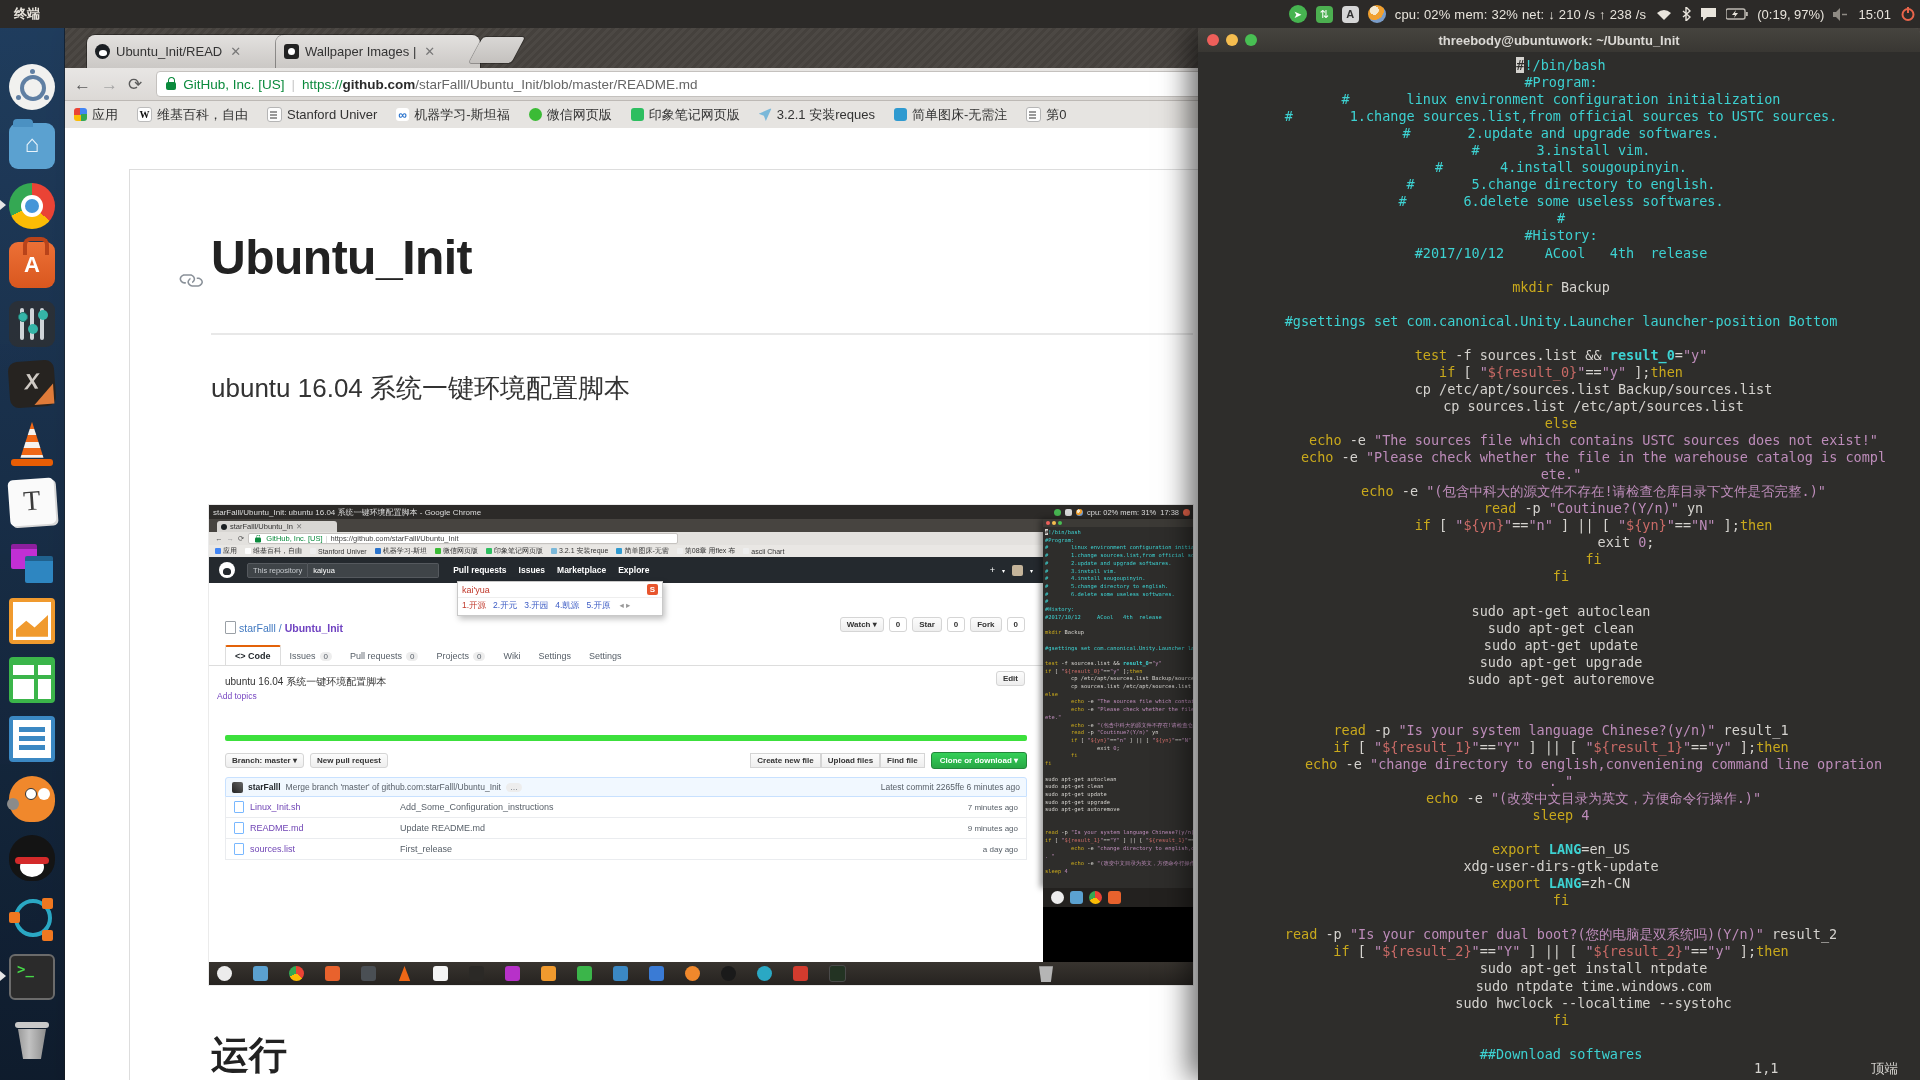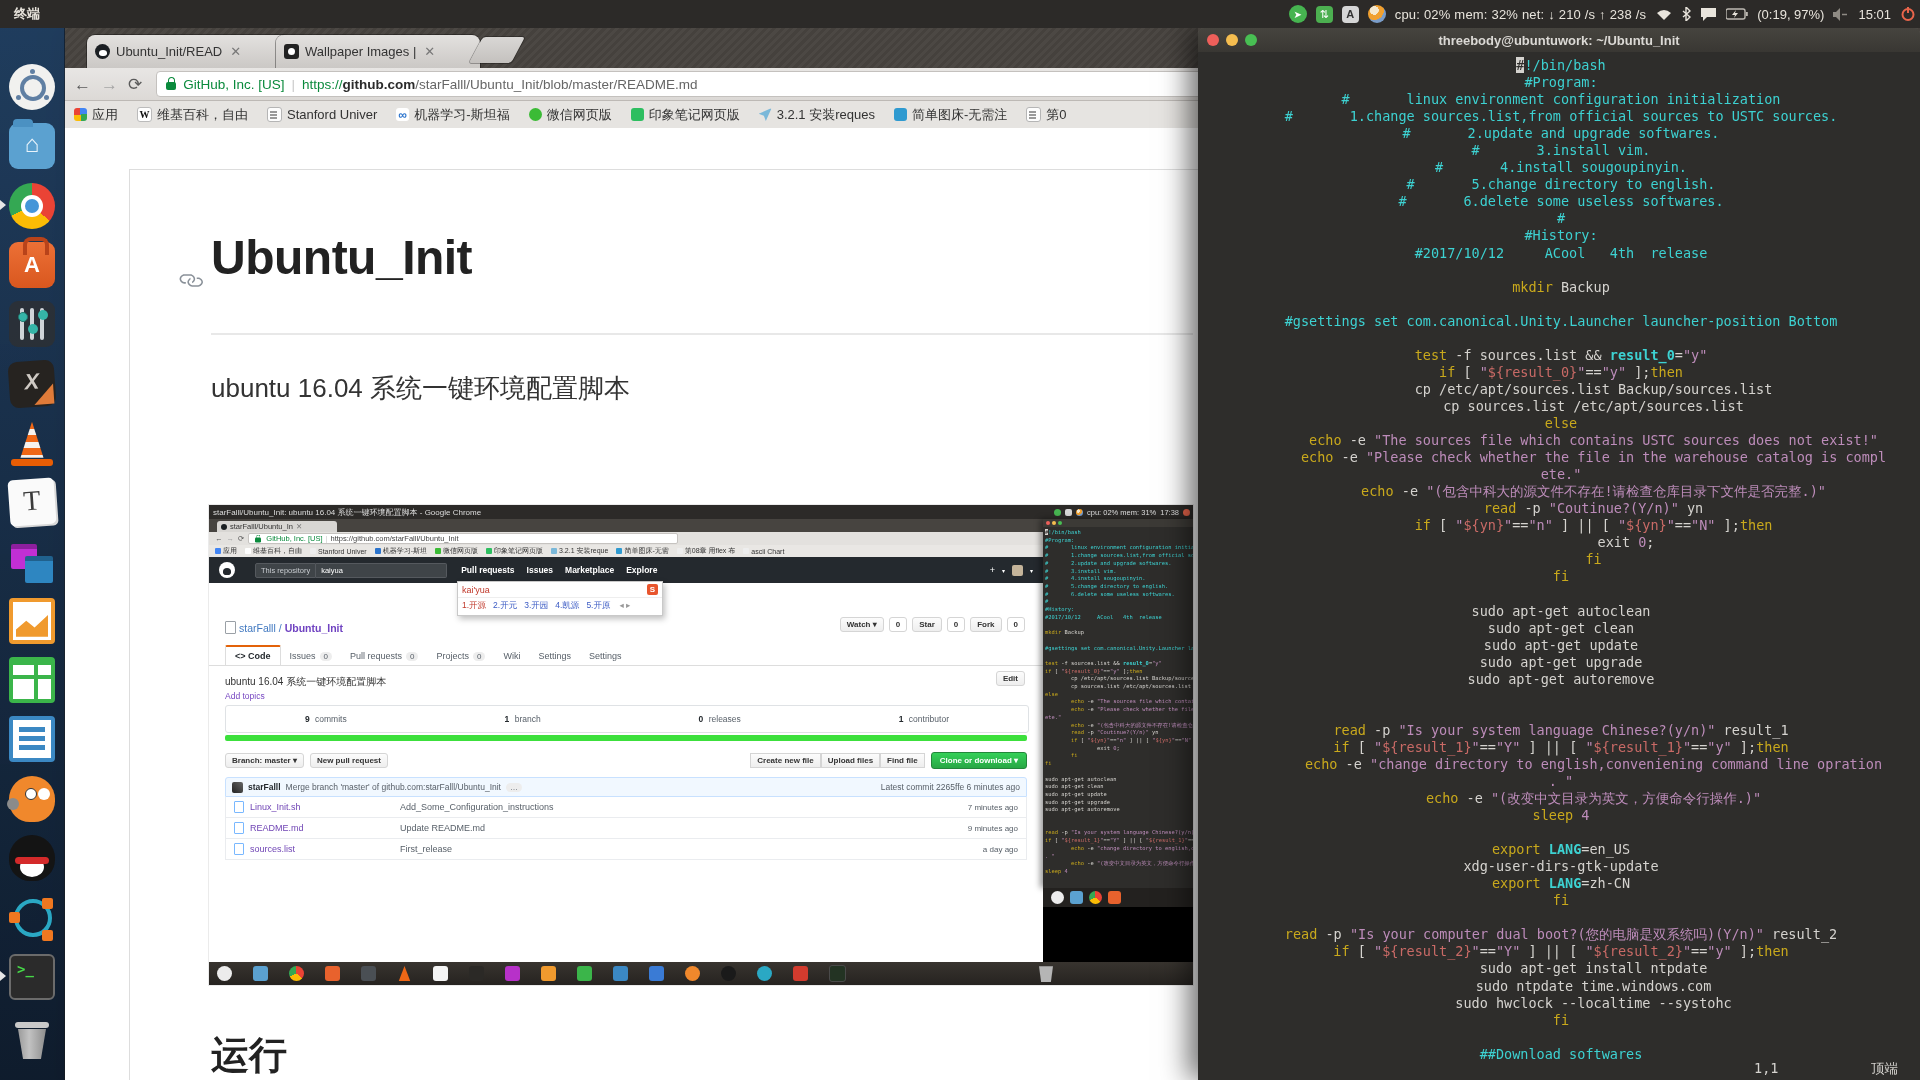--- a/index.html
+++ b/index.html
@@ -155,21 +155,21 @@
   #ss-addr{position:absolute;left:0;top:27px;width:834px;height:13px;background:#e3e1de;display:flex;align-items:center;font-size:7.5px;gap:4px;padding-left:6px;}
   #ss-urlbox{background:#fff;border:1px solid #c6c3c0;border-radius:2px;height:9px;display:flex;align-items:center;gap:3px;padding:0 4px;width:420px;}
   #ss-urlbox .g{color:#0a8a3c;}
   #ss-urlbox .u{color:#444;}
   #ss-bm{position:absolute;left:0;top:40px;width:834px;height:12px;background:#e9e7e4;display:flex;align-items:center;gap:8px;padding-left:6px;font-size:7px;color:#333;white-space:nowrap;}
   .ssbm{display:flex;align-items:center;gap:2px;}
   .ssbm i{width:6px;height:6px;border-radius:1px;display:block;}
   #ss-gh{position:absolute;left:0;top:52px;width:834px;height:26px;background:#24292e;display:flex;align-items:center;color:#fff;}
   #ss-cat{width:16px;height:16px;border-radius:50%;background:#fff;margin-left:10px;position:relative;}
   #ss-cat::after{content:"";position:absolute;left:4px;top:6px;width:8px;height:7px;background:#24292e;border-radius:50% 50% 40% 40%;}
-  #ss-scope{margin-left:20px;background:#3f4448;border:1px solid #55595e;border-radius:2px 0 0 2px;font-size:7.5px;color:#c8ccd0;padding:2px 5px;}
+  #ss-scope{margin-left:12px;background:#3f4448;border:1px solid #55595e;border-radius:2px 0 0 2px;font-size:7.5px;color:#c8ccd0;padding:2px 5px;}
   #ss-search{background:#3f4448;border:1px solid #55595e;border-left:none;border-radius:0 2px 2px 0;font-size:7.5px;color:#fff;padding:2px 5px;width:120px;}
   #ss-nav{display:flex;gap:12px;margin-left:14px;font-size:8.5px;font-weight:bold;}
   #ss-gh-right{position:absolute;right:10px;display:flex;align-items:center;gap:7px;font-size:9px;}
   #ss-ava{width:11px;height:11px;border-radius:2px;background:#c4b49a;}
   #ss-ime{position:absolute;left:248px;top:76px;width:204px;height:33px;background:#fff;border:1px solid #c9c9c9;box-shadow:2px 3px 6px rgba(0,0,0,.25);z-index:5;}
   #ss-ime .r1{display:flex;align-items:center;justify-content:space-between;padding:2px 4px;font-size:9px;color:#c0392b;border-bottom:1px solid #eee;}
   #ss-ime .slogo{width:11px;height:11px;border-radius:2px;background:#e8552d;color:#fff;font-size:8px;font-weight:bold;display:flex;align-items:center;justify-content:center;}
   #ss-ime .r2{display:flex;gap:7px;padding:2px 4px;font-size:8.5px;color:#3b5bc4;}
   #ss-ime .r2 .cand:first-child{color:#c0392b;}
   #ss-ime .arr{color:#999;margin-left:2px;}
@@ -180,21 +180,21 @@
   #ss-social{position:absolute;right:18px;top:34px;display:flex;gap:5px;font-size:8px;}
   .ss-btn{background:linear-gradient(180deg,#fcfcfc,#eee);border:1px solid #d5d5d5;border-radius:3px;padding:2px 6px;color:#333;font-weight:bold;white-space:nowrap;}
   .ss-count{background:#fff;border:1px solid #d5d5d5;border-radius:3px;padding:2px 6px;color:#333;font-weight:bold;}
   #ss-tabs{position:absolute;left:16px;top:60px;display:flex;font-size:9px;color:#586069;align-items:flex-end;height:22px;}
   .ss-tabitem{padding:4px 9px;display:flex;gap:4px;align-items:center;white-space:nowrap;}
   .ss-tabitem.active{background:#fff;border:1px solid #ddd;border-top:2px solid #e36209;border-bottom:none;font-weight:bold;color:#24292e;border-radius:2px 2px 0 0;}
   .ss-pill{background:#ededed;border-radius:6px;padding:0 4px;font-size:8px;}
   #ss-tabsline{position:absolute;left:0;top:82px;width:834px;height:1px;background:#ddd;}
   #ss-desc{position:absolute;left:16px;top:92px;font-size:10px;color:#333;}
   #ss-edit{position:absolute;right:18px;top:88px;font-size:8px;}
-  #ss-topics{position:absolute;left:16px;top:108px;font-size:8.5px;color:#7646c1;}
+  #ss-topics{position:absolute;left:8px;top:108px;font-size:8.5px;color:#7646c1;}
   #ss-statbox{position:absolute;left:16px;top:122px;width:802px;height:26px;border:1px solid #dfe2e5;border-radius:3px;display:flex;align-items:center;justify-content:space-around;font-size:8.5px;color:#586069;}
   #ss-statbox b{color:#24292e;margin-right:3px;}
   #ss-langbar{position:absolute;left:16px;top:152px;width:802px;height:6px;background:#3ce03c;border-radius:2px;}
   #ss-branchrow{position:absolute;left:16px;top:168px;width:802px;height:18px;font-size:8px;display:flex;align-items:center;}
   #ss-clone{background:linear-gradient(180deg,#34d058,#28a745);border:1px solid #22863a;color:#fff;font-weight:bold;border-radius:3px;padding:3px 8px;font-size:8px;}
   #ss-commit{position:absolute;left:16px;top:194px;width:802px;height:20px;background:#f1f8ff;border:1px solid #c8e1ff;border-radius:3px 3px 0 0;display:flex;align-items:center;gap:5px;padding:0 6px;font-size:8.5px;color:#586069;box-sizing:border-box;}
   #ss-commit .cava{width:11px;height:11px;border-radius:2px;background:#333 linear-gradient(45deg,#222,#666);}
   #ss-commit .cuser{font-weight:bold;color:#24292e;}
   #ss-commit .cmeta{position:absolute;right:6px;}
   #ss-files{position:absolute;left:16px;top:214px;width:802px;font-size:9px;}
@@ -547,26 +547,20 @@
                 <span>Settings</span>
               </span>
               <span class="ss-tabitem">
                 <span>Settings</span>
               </span>
             </div>
           <div id="ss-tabsline"></div>
           <div id="ss-desc">ubuntu 16.04 系统一键环境配置脚本</div>
           <div id="ss-edit" class="ss-btn">Edit</div>
           <div id="ss-topics">Add topics</div>
-          <div id="ss-statbox">
-              <span><b>9</b> commits</span>
-              <span><b>1</b> branch</span>
-              <span><b>0</b> releases</span>
-              <span><b>1</b> contributor</span>
-            </div>
           <div id="ss-langbar"></div>
           <div id="ss-branchrow">
             <span class="ss-btn">Branch: master ▾</span>
             <span class="ss-btn" style="margin-left:6px">New pull request</span>
             <span style="flex:1"></span>
             <span id="ss-factions" style="display:flex">
                 <span class="ss-btn" style="border-radius: 0px;">Create new file</span>
                 <span class="ss-btn" style="border-radius: 0px;">Upload files</span>
                 <span class="ss-btn" style="border-radius: 0px;">Find file</span>
               </span>

